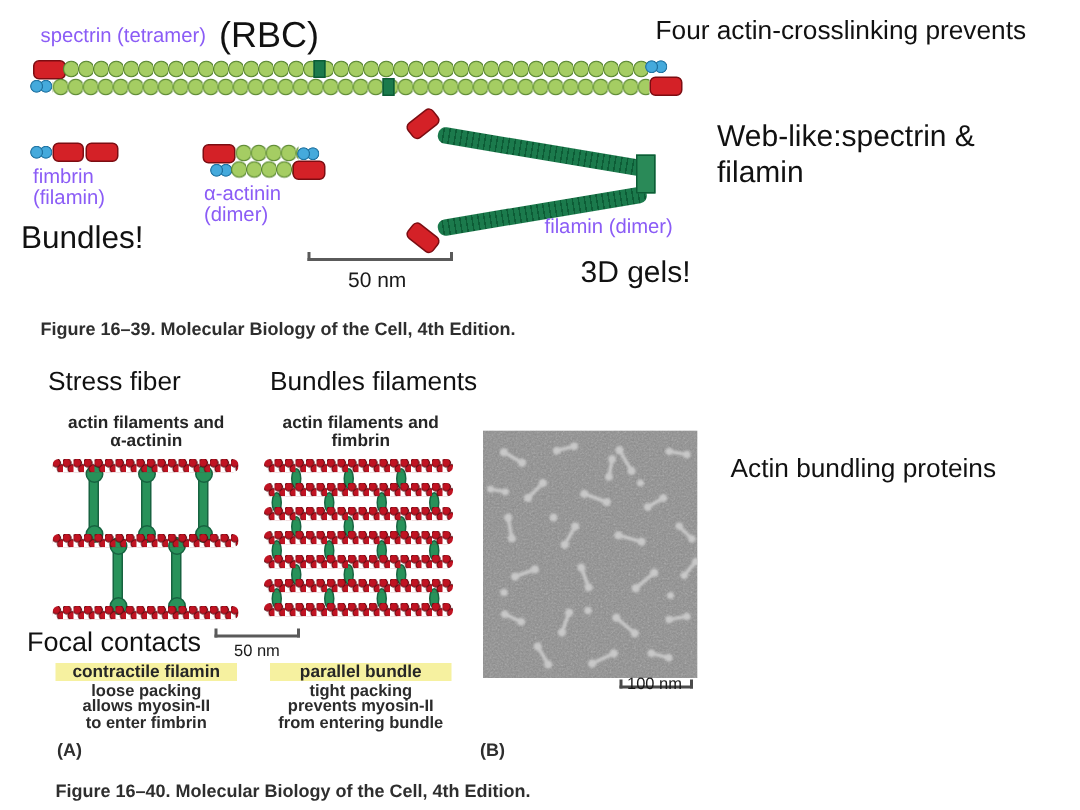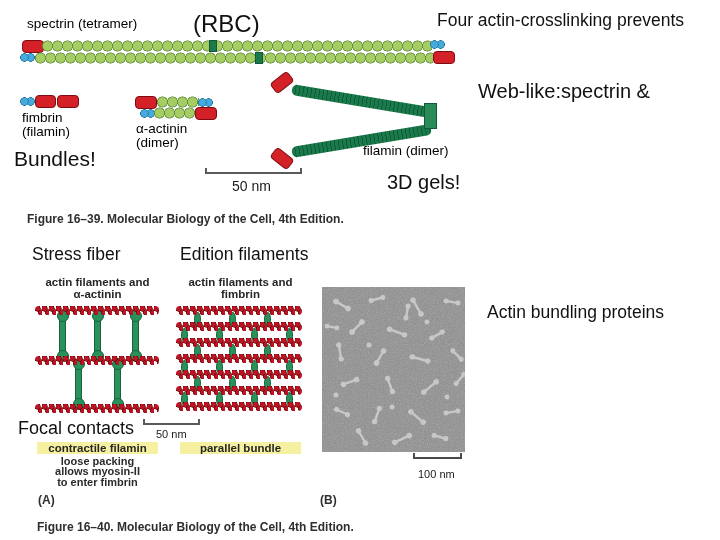--- a/index.html
+++ b/index.html
@@ -1,22 +1,22 @@
 <!DOCTYPE html>
 <html><head>
 <meta charset="utf-8">
 <style>
   html,body{margin:0;padding:0;background:#fff;}
   .stage{position:relative;width:720px;height:540px;background:#ffffff;overflow:hidden;
          font-family:"Liberation Sans", sans-serif;}
   .t{position:absolute;white-space:nowrap;color:#111;}
   .ann{font-size:17.5px;}
   .big{font-size:21px;}
-  .rbc{font-size:24px;margin-left:47px;}
-  .sl{font-size:13.5px;color:#000000;}
+  .rbc{font-size:24px;}
+  .sl{font-size:13.5px;color:#8b5cf6;}
   .cap{font-size:12px;font-weight:bold;color:#2e2e2e;}
   .tb{font-size:11.5px;font-weight:bold;color:#262626;line-height:11.5px;text-align:center;white-space:normal;}
   .lines{font-size:11px;font-weight:bold;color:#2b2b2b;line-height:10.3px;text-align:center;white-space:normal;}
   .hl{position:absolute;background:#f6f1a0;font-size:11.5px;font-weight:bold;color:#262626;
       text-align:center;line-height:12px;height:12px;}
   
   .beads{position:absolute;height:12px;
     background-image:radial-gradient(circle at 5.5px 6px,#a5cd63 4.3px,#55822f 5.2px,transparent 5.8px);
     background-size:10px 12px;background-repeat:repeat-x;}
   
@@ -86,27 +86,28 @@
 
   <div class="rcap" style="left:271px;top:76px;transform:rotate(-38deg)"></div>
   <div class="farm" style="left:292px;top:84px;width:141px;transform:rotate(9.5deg);transform-origin:left center"></div>
   <div class="farm" style="left:292px;top:147px;width:141px;transform:rotate(-9.5deg);transform-origin:left center"></div>
   <div class="rcap" style="left:271px;top:152px;transform:rotate(38deg)"></div>
   <div class="fsq" style="left:424px;top:103px"></div>
   <div class="t sl" style="left:363px;top:143px">filamin (dimer)</div>
 
   <div class="t" style="left:478px;top:79px;font-size:20px;line-height:24px">
     <div>Web-like:spectrin &amp;</div>
+    <div>filamin</div>
   </div>
   <div class="t" style="left:387px;top:171px;font-size:20px">3D gels!</div>
 
   <div class="t cap" style="left:27px;top:212px">Figure 16–39. Molecular Biology of the Cell, 4th Edition.</div>
 
   <div class="t ann" style="left:32px;top:244px">Stress fiber</div>
-  <div class="t ann" style="left:180px;top:244px">Edition filaments</div>
+  <div class="t ann" style="left:180px;top:244px">Bundles filaments</div>
 
   <div class="t tb" style="left:35px;top:277px;width:125px">
     <div>actin filaments and</div>
     <div>α-actinin</div>
   </div>
   <div class="t tb" style="left:178px;top:277px;width:125px">
     <div>actin filaments and</div>
     <div>fimbrin</div>
   </div>
 
@@ -152,20 +153,25 @@
   <div class="sbar" style="left:143px;top:419px;width:57px"></div>
   <div class="sbl small" style="left:156px;top:428px">50 nm</div>
 
   <div class="hl" style="left:37px;top:442px;width:121px">contractile filamin</div>
   <div class="hl" style="left:180px;top:442px;width:121px">parallel bundle</div>
   <div class="t lines" style="left:25px;top:456px;width:145px">
     <div>loose packing</div>
     <div>allows myosin-II</div>
     <div>to enter fimbrin</div>
   </div>
+  <div class="t lines" style="left:168px;top:456px;width:145px">
+    <div>tight packing</div>
+    <div>prevents myosin-II</div>
+    <div>from entering bundle</div>
+  </div>
 
   <div class="t cap" style="left:38px;top:493px;font-weight:bold">(A)</div>
   <div class="t cap" style="left:320px;top:493px;font-weight:bold">(B)</div>
   <div class="t cap" style="left:37px;top:520px">Figure 16–40. Molecular Biology of the Cell, 4th Edition.</div>
 
   <div class="em">
     <svg width="143" height="165" xmlns="http://www.w3.org/2000/svg">
       <defs>
         <filter id="noise" x="0" y="0" width="100%" height="100%">
           <feTurbulence type="fractalNoise" baseFrequency="0.8" numOctaves="2" result="n"></feTurbulence>
@@ -300,17 +306,17 @@
           </g>
         <circle cx="47" cy="58" r="2.6"></circle>
           <circle cx="105" cy="35" r="2.4"></circle>
           <circle cx="14" cy="108" r="2.5"></circle>
           <circle cx="125" cy="110" r="2.4"></circle>
           <circle cx="70" cy="120" r="2.5"></circle>
       </g>
     </svg>
   </div>
   <div class="sbar" style="left:413px;top:453px;width:49px;border-color:#4a4a4a"></div>
-  <div class="sbl small" style="left:418px;top:468px">100 nm</div>
+  <div class="sbl small" style="left:418px;top:450px">100 nm</div>
 
   <div class="t ann" style="left:487px;top:302px">Actin bundling proteins</div>
 
 </div>
 
 </body></html>

